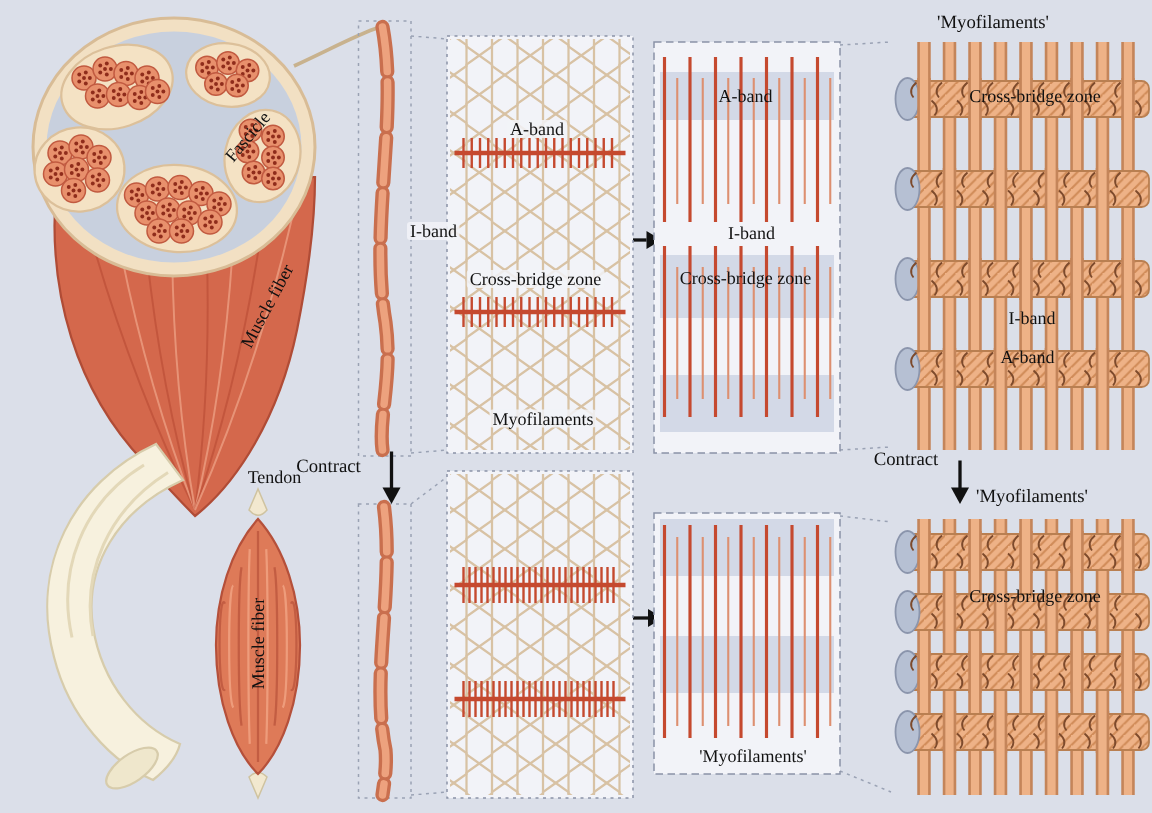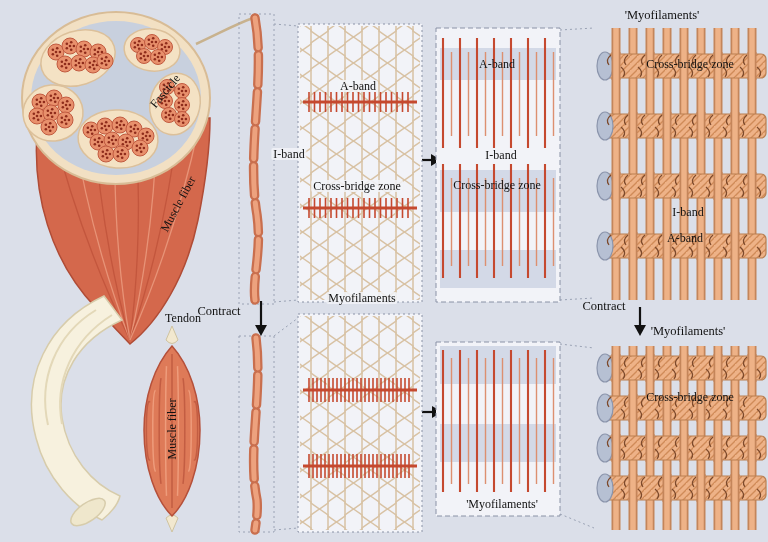--- a/index.html
+++ b/index.html
@@ -1007,21 +1007,21 @@
   <div class="lbl r50" style="left:165px;top:91px;">Fascicle</div>
   <div class="lbl r62" style="left:178px;top:204px;">Muscle fiber</div>
   <div class="lbl" style="left:183px;top:318px;">Tendon</div>
   <div class="lbl r90" style="left:172px;top:429px;">Muscle fiber</div>
   <div class="lbl big" style="left:219px;top:311px;">Contract</div>
   <div class="lbl big" style="left:604px;top:306px;">Contract</div>
 
   <div class="lbl chip" style="left:358px;top:86px;">A-band</div>
   <div class="lbl chip" style="left:289px;top:154px;">I-band</div>
   <div class="lbl chip" style="left:357px;top:186px;">Cross-bridge zone</div>
-  <div class="lbl chip" style="left:362px;top:298px;">Myofilaments</div>
+  <div class="lbl chip" style="left:362px;top:279px;">Myofilaments</div>
 
   <div class="lbl" style="left:497px;top:64px;">A-band</div>
   <div class="lbl" style="left:501px;top:155px;">I-band</div>
   <div class="lbl" style="left:497px;top:185px;">Cross-bridge zone</div>
   <div class="lbl" style="left:502px;top:504px;">'Myofilaments'</div>
 
   <div class="lbl big" style="left:662px;top:15px;">'Myofilaments'</div>
   <div class="lbl" style="left:690px;top:64px;">Cross-bridge zone</div>
   <div class="lbl" style="left:688px;top:212px;">I-band</div>
   <div class="lbl" style="left:685px;top:238px;">A-band</div>

